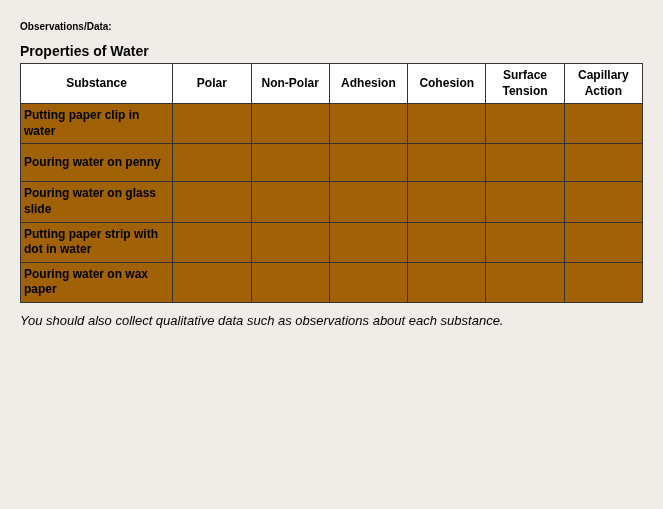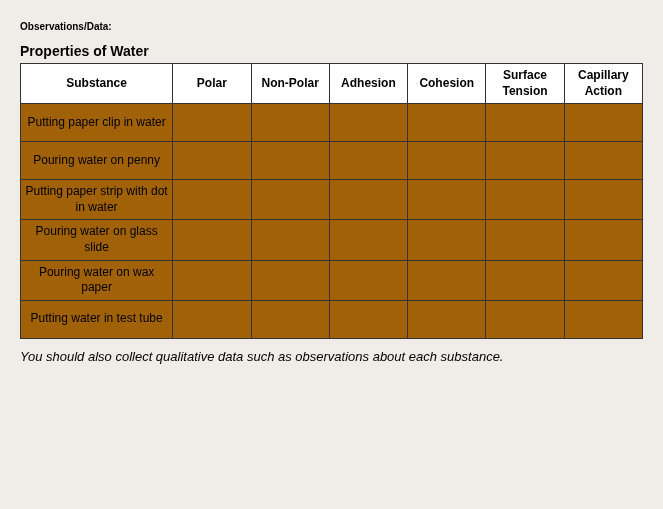--- a/index.html
+++ b/index.html
@@ -37,23 +37,24 @@
       text-align: center;
       padding: 4px 3px;
       font-size: 12px;
       line-height: 1.3;
     }
     th {
       font-weight: bold;
       background: white;
     }
     td.substance-col {
-      text-align: center;
+      text-align: left;
       font-size: 12px;
       width: 140px;
+      font-weight: bold;
     }
     .data-cell {
       width: 72px;
       height: 38px;
     }
     .footer-note {
       margin-top: 10px;
       font-style: italic;
       font-size: 13px;
     }
@@ -92,51 +93,42 @@
       <tr>
         <td class="substance-col">Pouring water on penny</td>
         <td class="data-cell"></td>
         <td class="data-cell"></td>
         <td class="data-cell"></td>
         <td class="data-cell"></td>
         <td class="data-cell"></td>
         <td class="data-cell"></td>
       </tr>
       <tr>
-        <td class="substance-col">Putting paper strip with dot in water</td>
+        <td class="substance-col">Pouring water on glass slide</td>
         <td class="data-cell"></td>
         <td class="data-cell"></td>
         <td class="data-cell"></td>
         <td class="data-cell"></td>
         <td class="data-cell"></td>
         <td class="data-cell"></td>
       </tr>
       <tr>
-        <td class="substance-col">Pouring water on glass slide</td>
+        <td class="substance-col">Putting paper strip with dot in water</td>
         <td class="data-cell"></td>
         <td class="data-cell"></td>
         <td class="data-cell"></td>
         <td class="data-cell"></td>
         <td class="data-cell"></td>
         <td class="data-cell"></td>
       </tr>
       <tr>
         <td class="substance-col">Pouring water on wax paper</td>
         <td class="data-cell"></td>
         <td class="data-cell"></td>
         <td class="data-cell"></td>
         <td class="data-cell"></td>
         <td class="data-cell"></td>
         <td class="data-cell"></td>
       </tr>
-      <tr>
-        <td class="substance-col">Putting water in test tube</td>
-        <td class="data-cell"></td>
-        <td class="data-cell"></td>
-        <td class="data-cell"></td>
-        <td class="data-cell"></td>
-        <td class="data-cell"></td>
-        <td class="data-cell"></td>
-      </tr>
     </tbody>
 </table>
 
 <div class="footer-note">You should also collect qualitative data such as observations about each substance.</div>
 
 </body></html>

